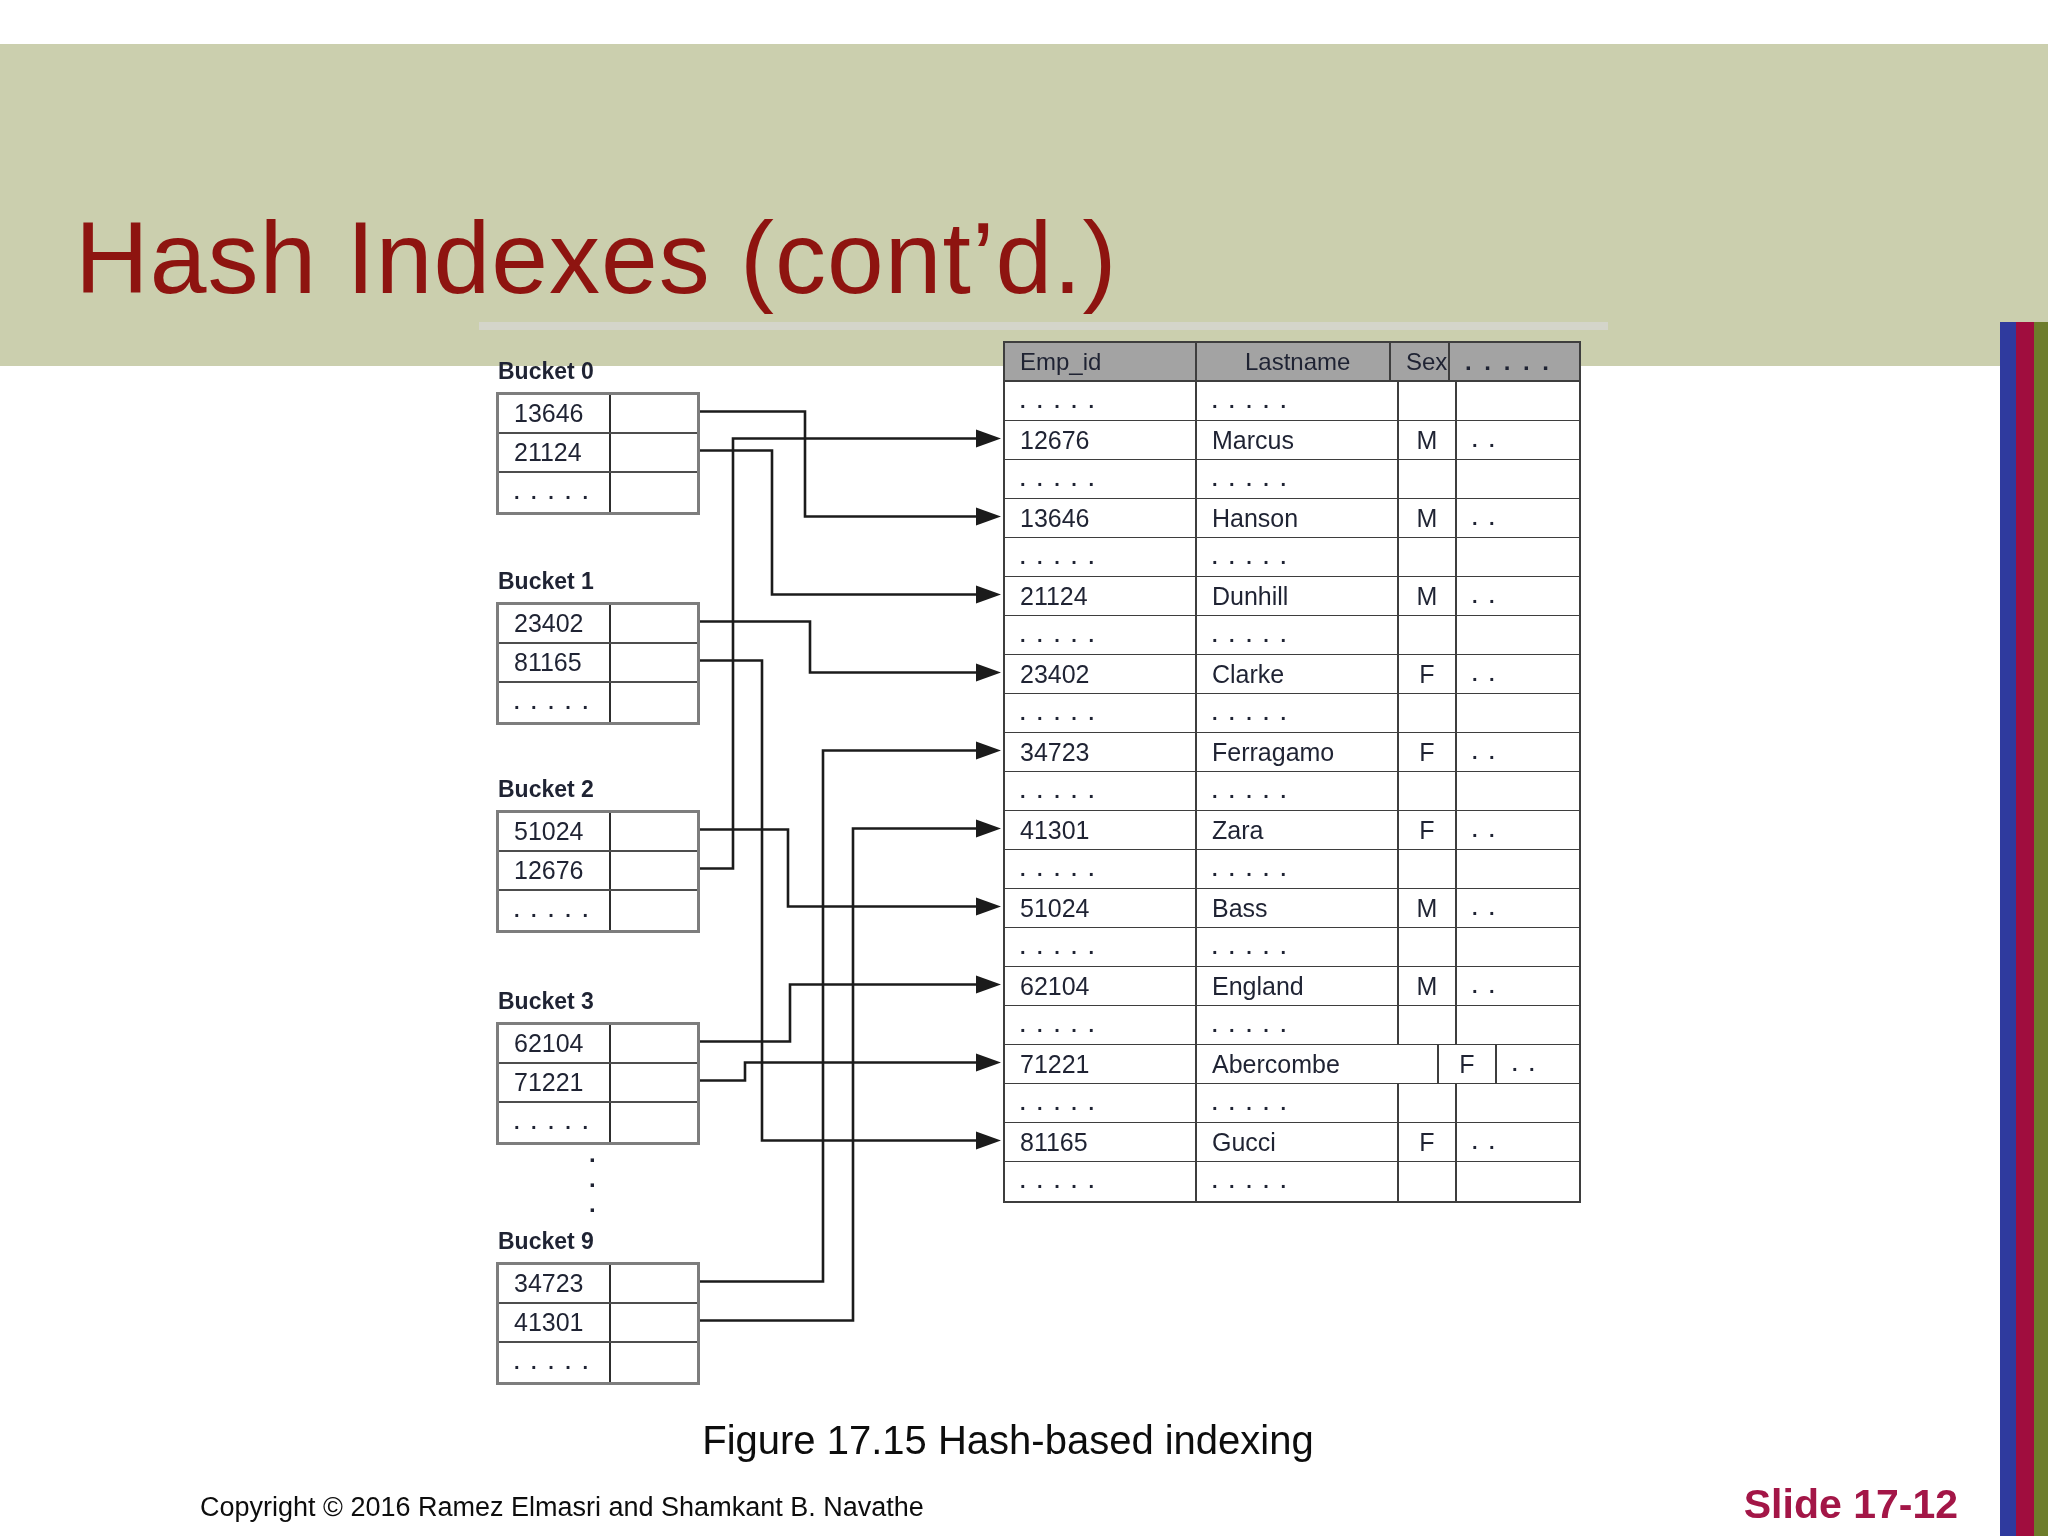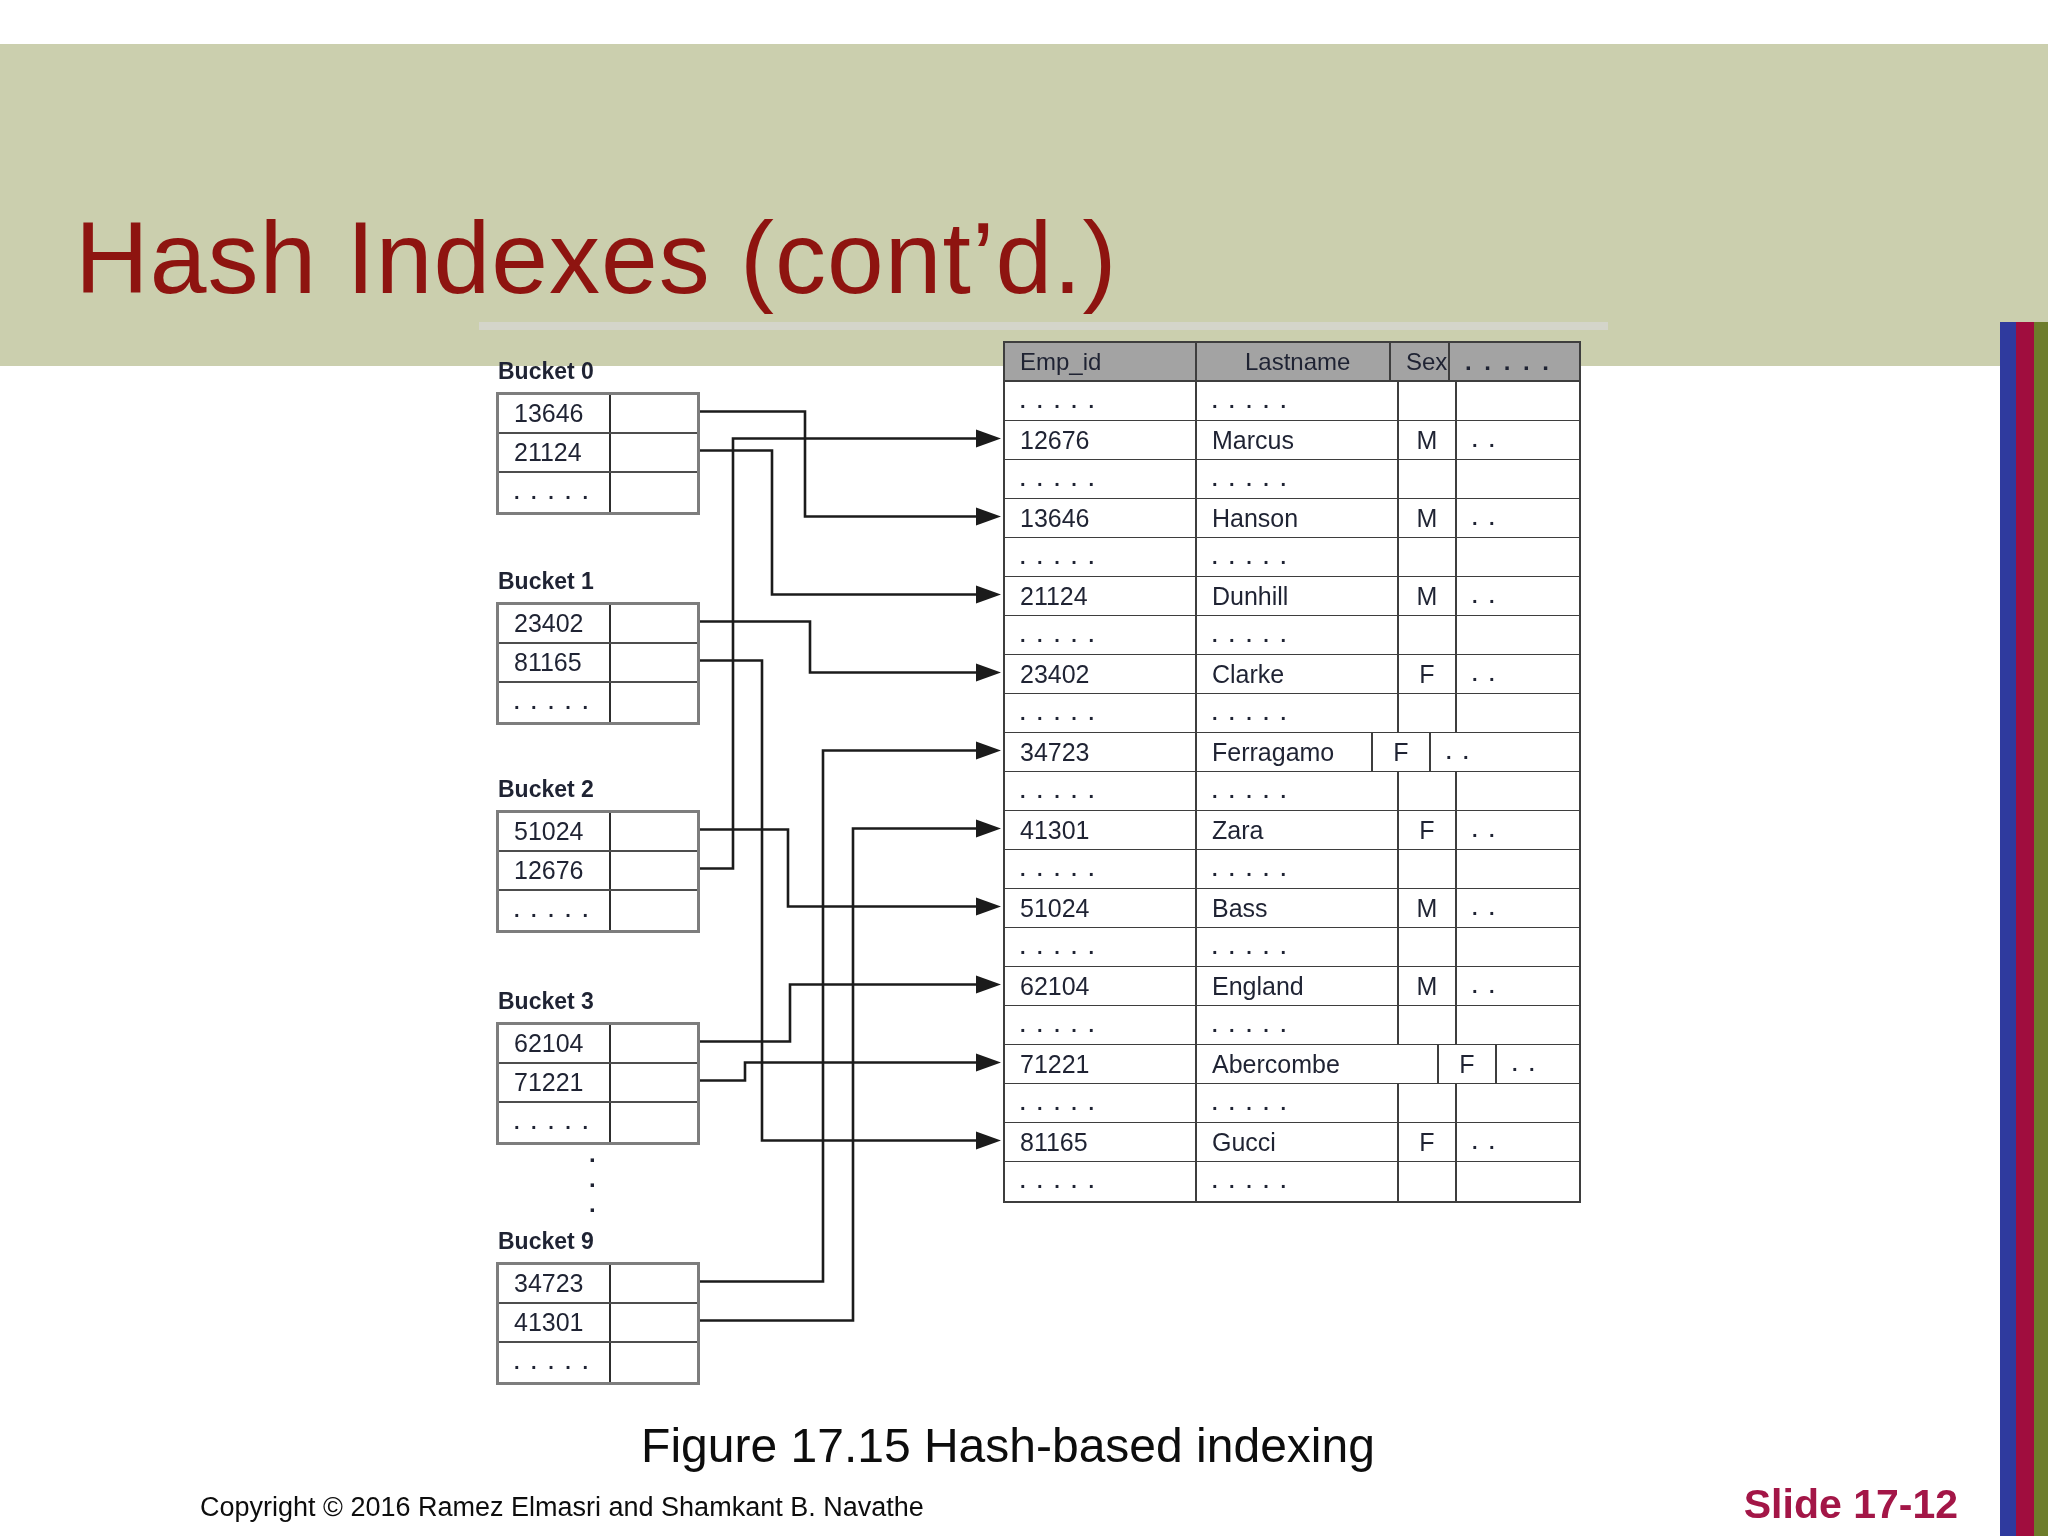--- a/index.html
+++ b/index.html
@@ -46,21 +46,21 @@
   .t-cell.sex{justify-content:center;padding-left:0;}
 
   .dots{letter-spacing:3px;font-weight:bold;font-size:20px;}
 
   #gap-ellipsis{left:589px;top:1141px;font-size:24px;font-weight:bold;line-height:25px;
                 white-space:pre;color:var(--figure_text,#1f2333);}
 
   #conn-svg{left:0;top:0;width:2048px;height:1536px;pointer-events:none;}
 
   
-  #caption{left:0;top:1418px;width:2016px;text-align:center;font-size:48px;color:#0d0d0d;}
+  #caption{left:0;top:1418px;width:2016px;text-align:center;font-size:40px;color:#0d0d0d;}
   #copyright{left:200px;top:1492px;font-size:27px;color:#0d0d0d;white-space:nowrap;}
   #slideno{left:1650px;top:1481px;width:308px;text-align:right;font-size:41px;font-weight:bold;
            color:var(--slide_number_text,#a31647);white-space:nowrap;}
 </style>
 </head>
 <body>
 
 <div id="app">
 
   <div class="abs" id="band">
@@ -131,21 +131,21 @@
           <div class="t-cell last dots">. .</div>
         </div>
         <div class="t-row">
           <div class="t-cell dots" style="width: 192px;">. . . . .</div>
           <div class="t-cell dots" style="width: 202px;">. . . . .</div>
           <div class="t-cell sex dots" style="width: 58px;"></div>
           <div class="t-cell last dots"></div>
         </div>
         <div class="t-row">
           <div class="t-cell" style="width: 192px;">34723</div>
-          <div class="t-cell" style="width: 176px;">Ferragamo</div>
+          <div class="t-cell" style="width: 202px;">Ferragamo</div>
           <div class="t-cell sex" style="width: 58px;">F</div>
           <div class="t-cell last dots">. .</div>
         </div>
         <div class="t-row">
           <div class="t-cell dots" style="width: 192px;">. . . . .</div>
           <div class="t-cell dots" style="width: 202px;">. . . . .</div>
           <div class="t-cell sex dots" style="width: 58px;"></div>
           <div class="t-cell last dots"></div>
         </div>
         <div class="t-row">

